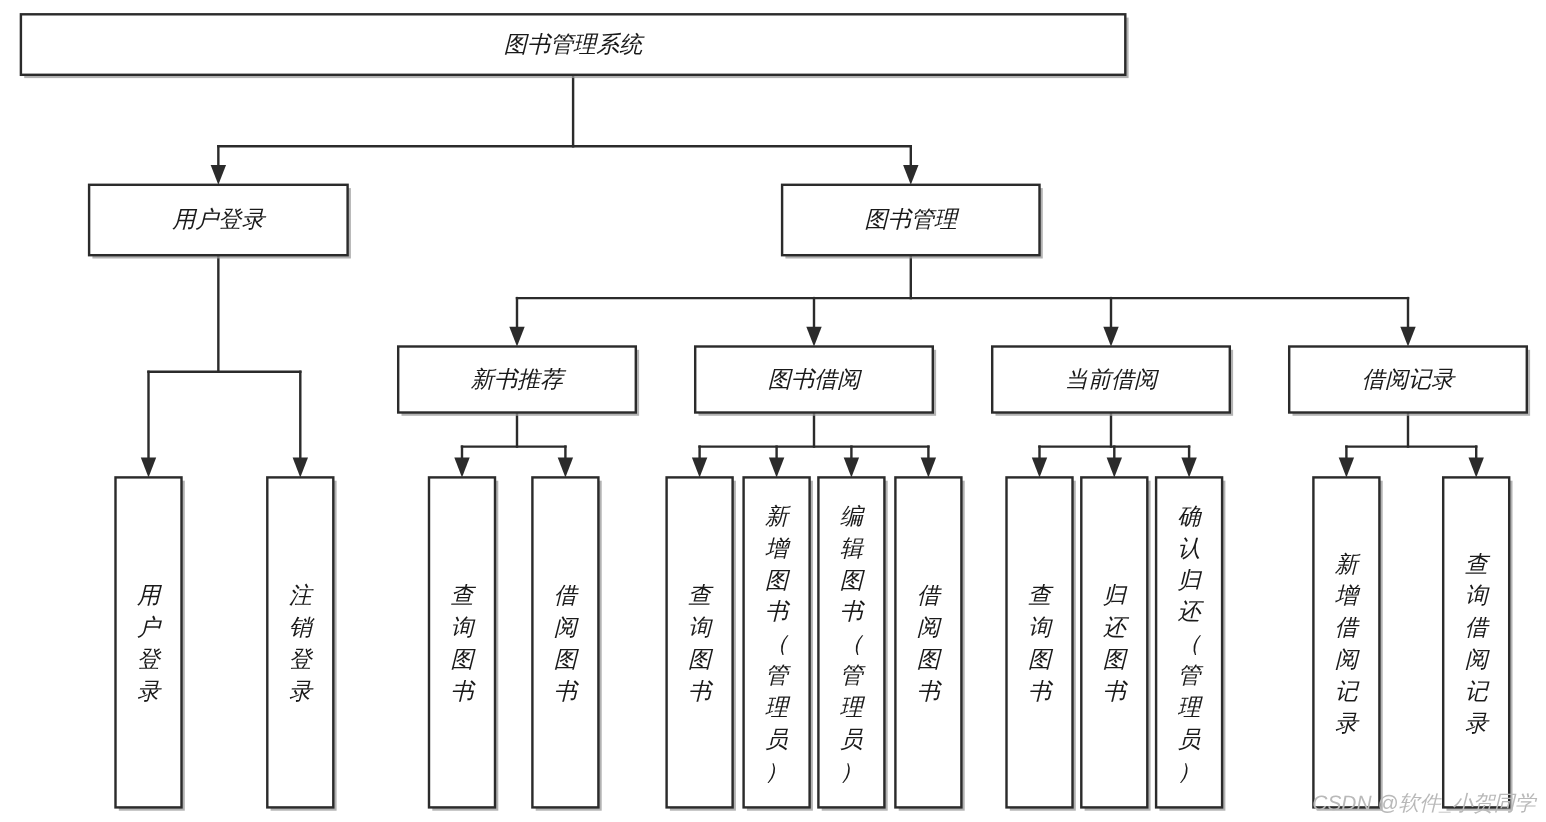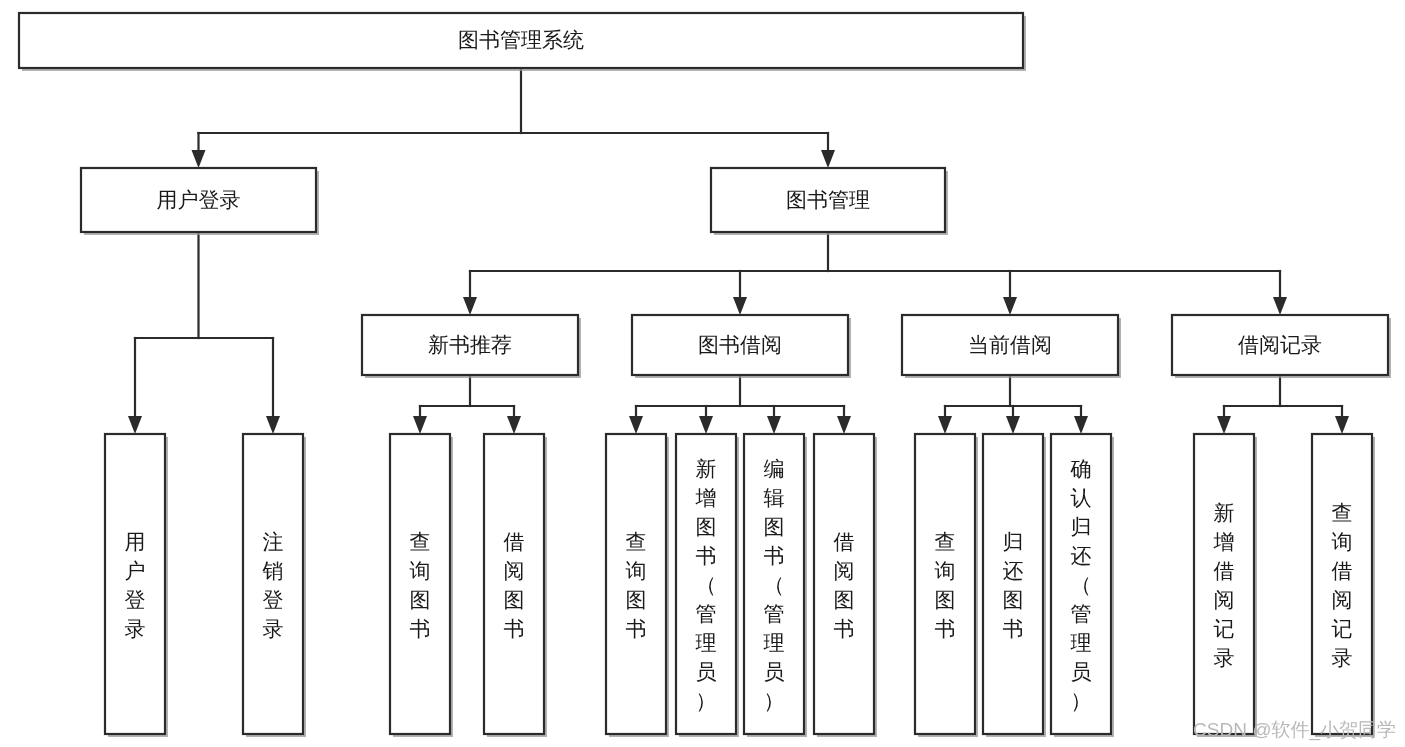--- a/index.html
+++ b/index.html
@@ -11,20 +11,21 @@
   body {
     width: 1405px;
     height: 747px;
     font-family: "Liberation Sans", "DejaVu Sans", sans-serif;
     overflow: hidden;
   }
   #diagram-root {
     position: relative;
     width: 1405px;
     height: 747px;
+    font-style: italic;
   }
   svg#flow-svg {
     position: absolute;
     top: 0;
     left: 0;
     width: 1405px;
     height: 747px;
     display: block;
   }
   .node-rect {

